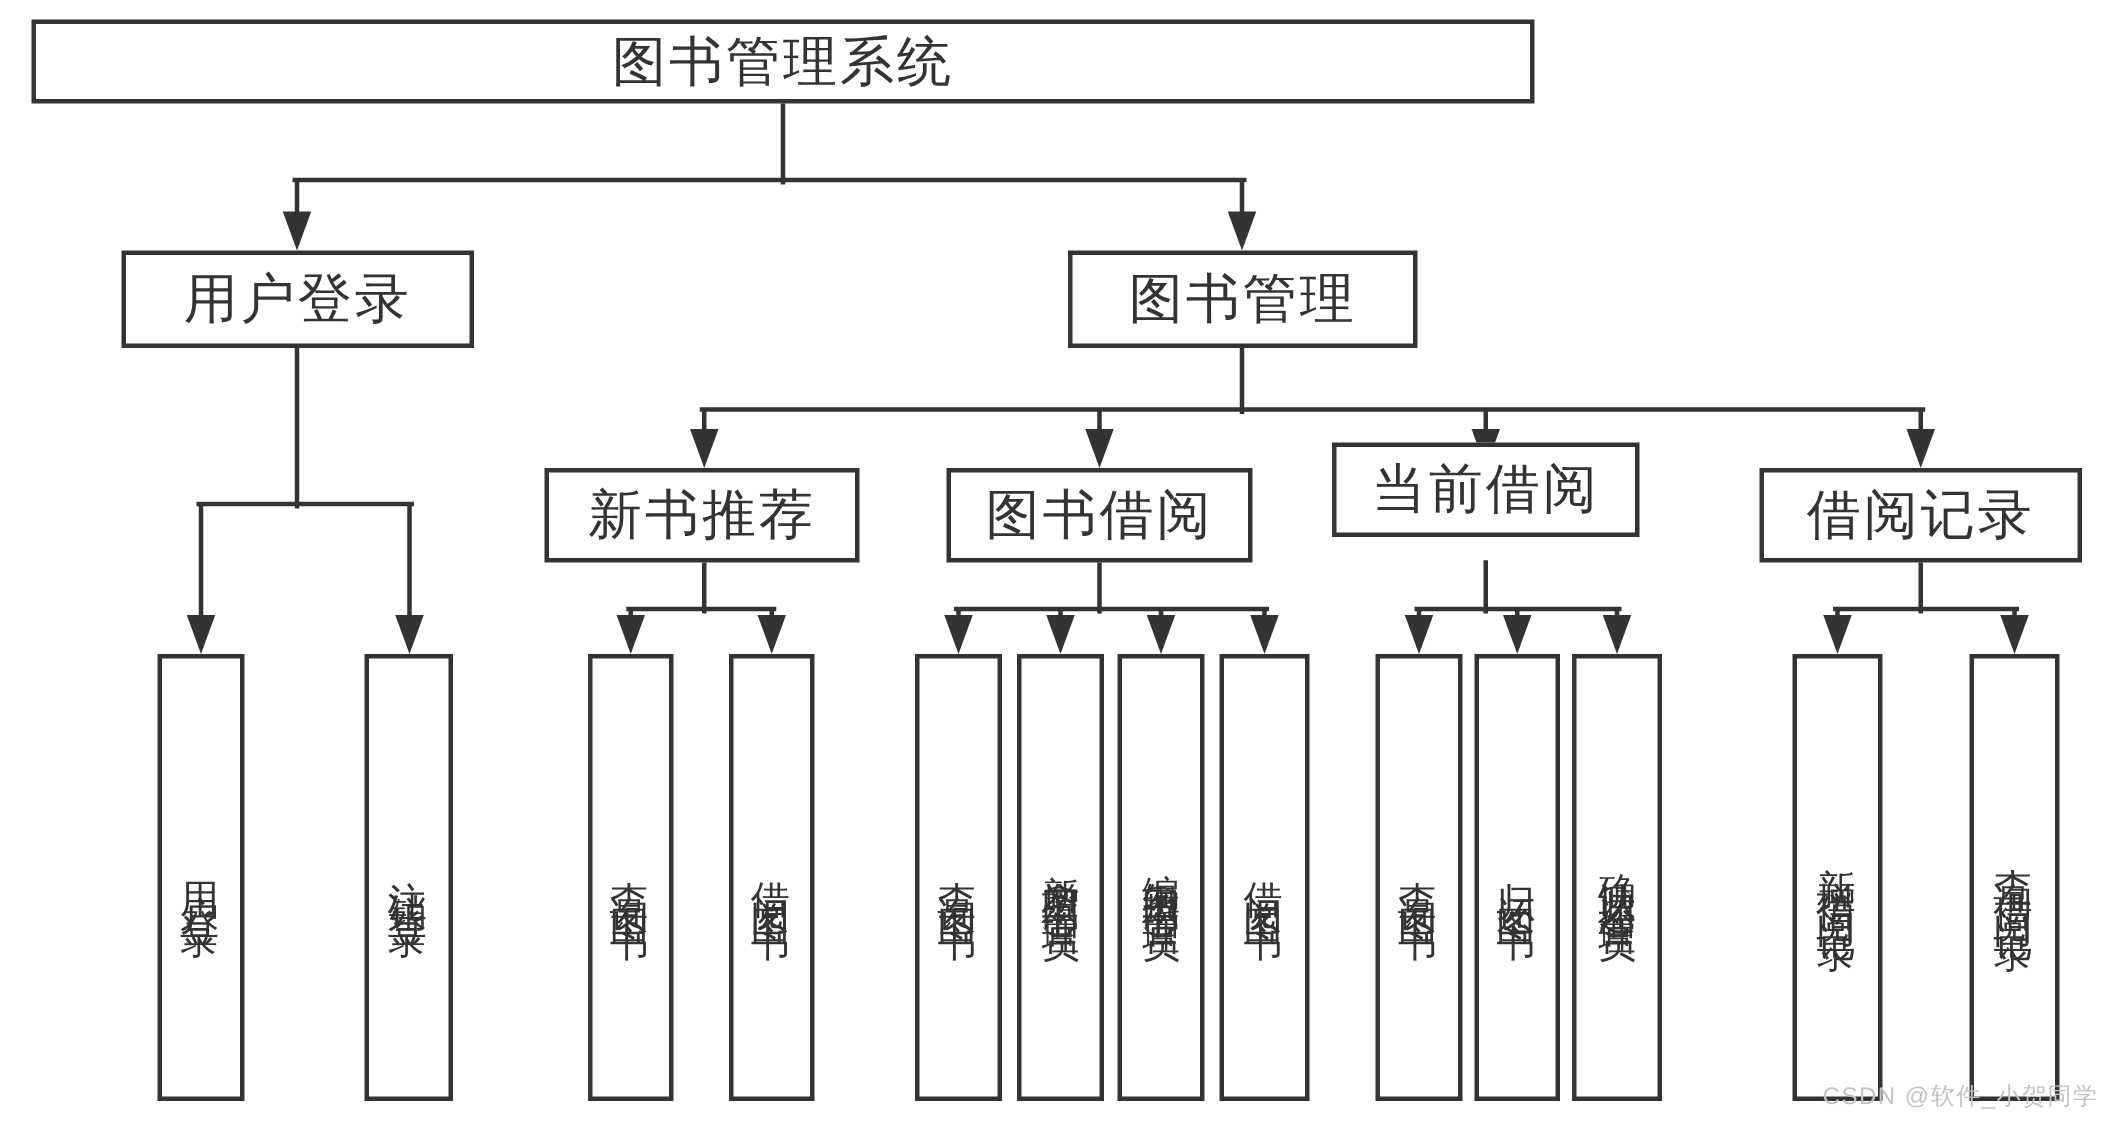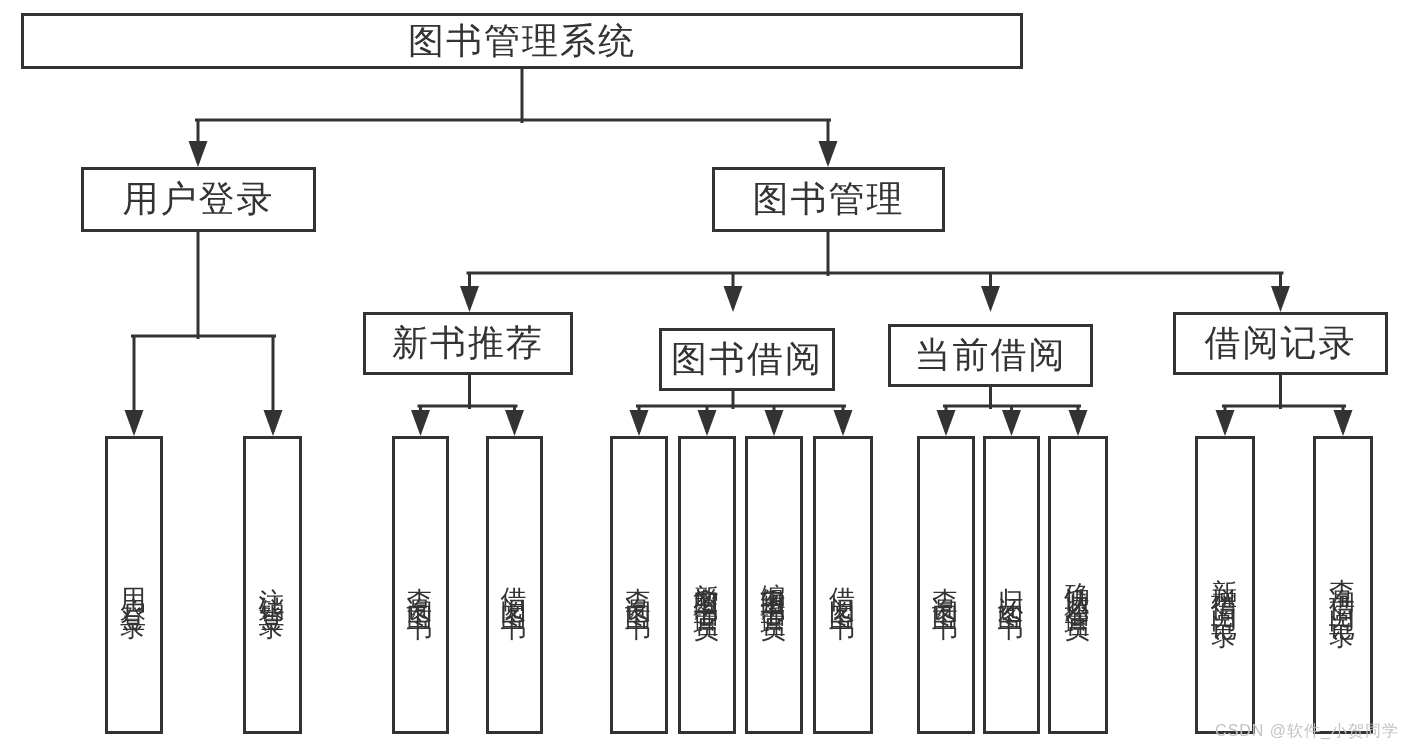--- a/index.html
+++ b/index.html
@@ -120,24 +120,24 @@
       </div>
       <div class="node" style="left: 81px; top: 167px; width: 235px; height: 65px;">
         <span>用户登录</span>
       </div>
       <div class="node" style="left: 712px; top: 167px; width: 233px; height: 65px;">
         <span>图书管理</span>
       </div>
       <div class="node" style="left: 363px; top: 312px; width: 210px; height: 63px;">
         <span>新书推荐</span>
       </div>
-      <div class="node" style="left: 631px; top: 328px; width: 176px; height: 63px; margin-left: 28px;">
+      <div class="node" style="left: 631px; top: 312px; width: 204px; height: 63px;">
         <span>图书借阅</span>
       </div>
-      <div class="node" style="left: 888px; top: 324px; width: 205px; height: 63px;">
+      <div class="node" style="left: 888px; top: 295px; width: 205px; height: 63px;">
         <span>当前借阅</span>
       </div>
       <div class="node" style="left: 1173px; top: 312px; width: 215px; height: 63px;">
         <span>借阅记录</span>
       </div>
       <div class="node vertical" style="left: 105px; top: 436px; width: 58px; height: 298px;">
         <span>用户登录</span>
       </div>
       <div class="node vertical" style="left: 243px; top: 436px; width: 59px; height: 298px;">
         <span>注销登录</span>

